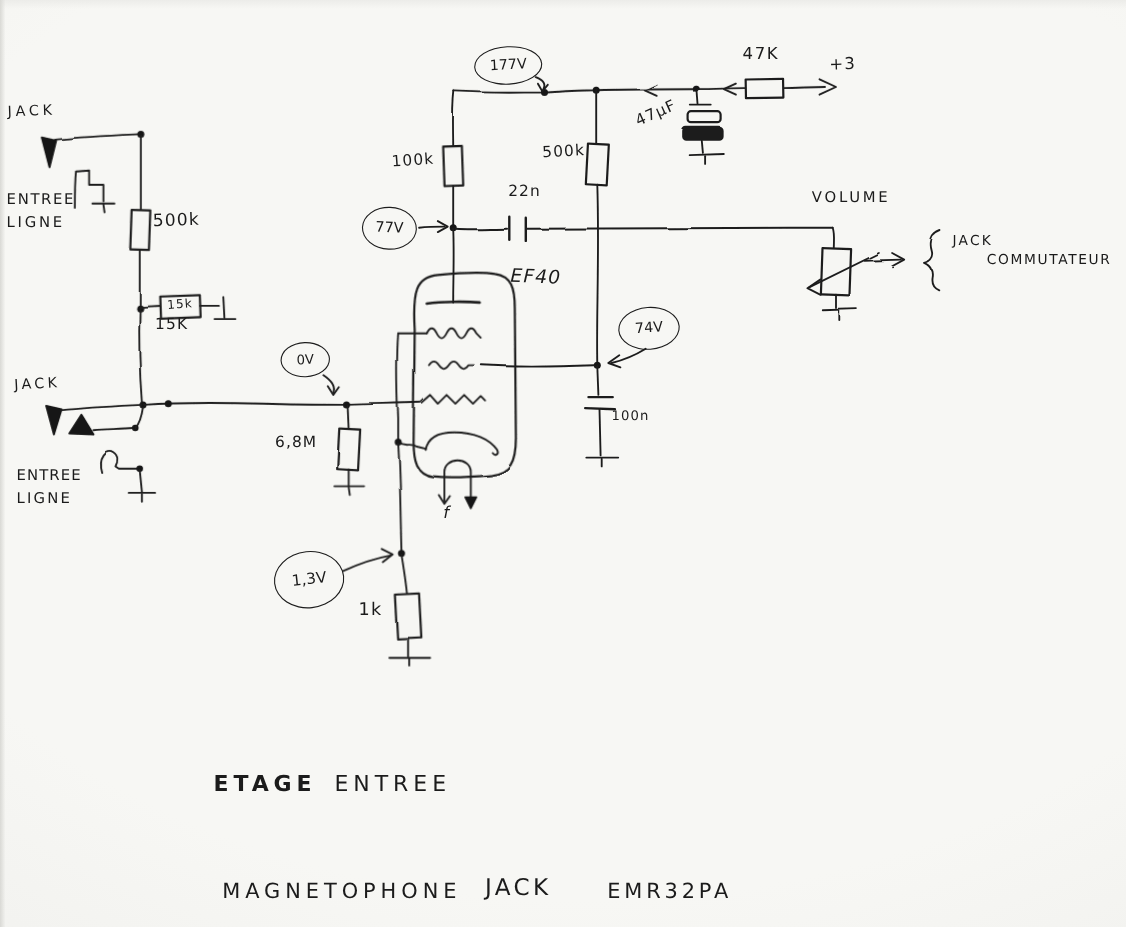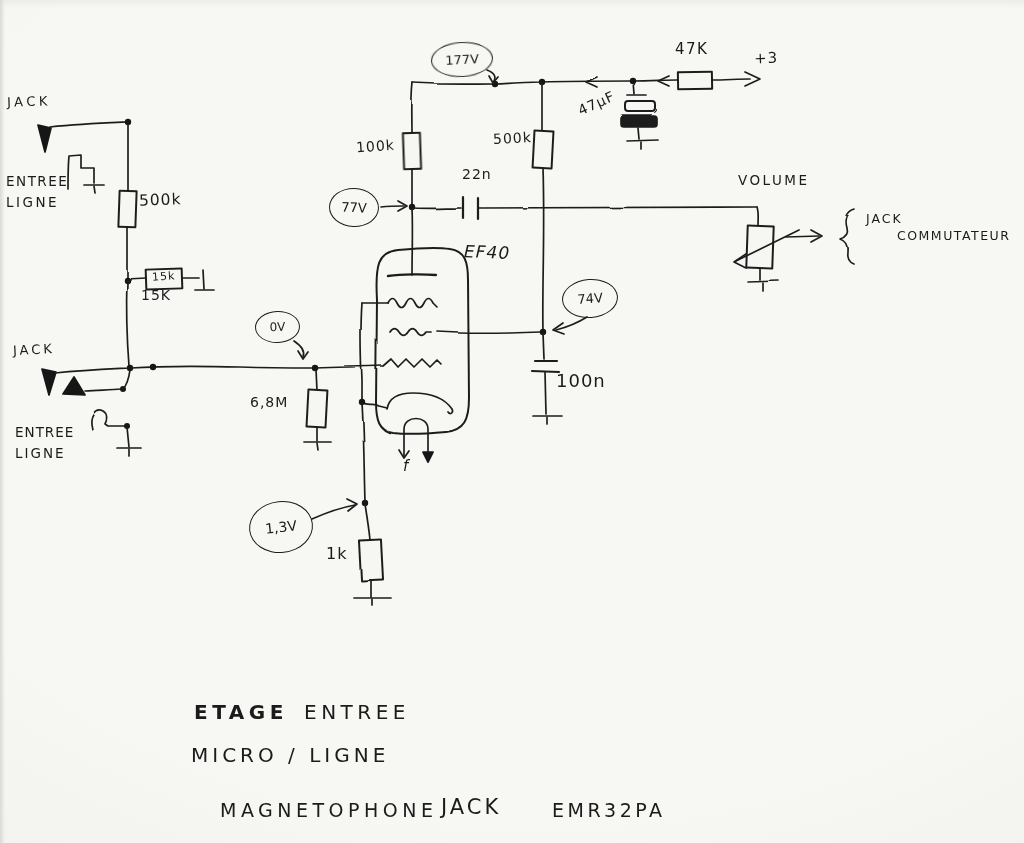--- a/index.html
+++ b/index.html
@@ -225,31 +225,30 @@
 
   <span class="hw" style="left:356px;top:139px;font-size:14px;transform:rotate(-4deg);">100k</span>
   <span class="oval" style="left:329px;top:188px;width:50px;height:39px;font-size:13px;transform:rotate(2deg);">77V</span>
   <span class="hw" style="left:462px;top:167px;font-size:14px;">22n</span>
 
   <span class="hw" style="left:464px;top:244px;font-size:17px;letter-spacing:1px;font-style:italic;transform:rotate(2deg);">EF40</span>
   <span class="hw" style="left:403px;top:459px;font-size:15px;font-style:italic;">f</span>
 
   <span class="hw" style="left:493px;top:131px;font-size:14px;transform:rotate(-3deg);">500k</span>
   <span class="oval" style="left:562px;top:279px;width:56px;height:39px;font-size:13px;transform:rotate(-4deg);">74V</span>
-  <span class="hw" style="left:556px;top:372px;font-size:18px;">100n</span>
+  <span class="hw" style="left:556px;top:372px;font-size:12px;">100n</span>
 
   <span class="oval" style="left:431px;top:42px;width:62px;height:35px;font-size:13px;transform:rotate(-3deg);">177V</span>
   <span class="hw" style="left:577px;top:96px;font-size:14px;transform:rotate(-24deg);">47μF</span>
   <span class="hw" style="left:675px;top:42px;font-size:15px;letter-spacing:1.5px;">47K</span>
   <span class="hw" style="left:754px;top:51px;font-size:15px;transform:rotate(-2deg);">+3</span>
 
   <span class="hw" style="left:738px;top:174px;font-size:13.5px;letter-spacing:2.5px;">VOLUME</span>
   <span class="hw" style="left:866px;top:213px;font-size:12.5px;letter-spacing:2px;">JACK</span>
   <span class="hw" style="left:866px;top:230px;font-size:12.5px;letter-spacing:1.5px;margin-left:31px;">COMMUTATEUR</span>
 
   <span class="hw" style="left:194px;top:702px;font-size:20px;letter-spacing:4.5px;font-weight:bold;">ETAGE</span>
   <span class="hw" style="left:304px;top:702px;font-size:20px;letter-spacing:4.5px;">ENTREE</span>
-  <span class="hw" style="left:191px;top:745px;font-size:20px;letter-spacing:4px;">MICRO / LIGNE</span>
-  <span class="hw" style="left:220px;top:801px;font-size:19px;letter-spacing:4.5px;">MAGNETOPHONE</span>
+  <span class="hw" style="left:202px;top:801px;font-size:19px;letter-spacing:4.5px;">MAGNETOPHONE</span>
   <span class="hw" style="left:441px;top:797px;font-size:21px;letter-spacing:3px;">JACK</span>
   <span class="hw" style="left:552px;top:801px;font-size:19px;letter-spacing:3.5px;">EMR32PA</span>
 
 </div>
 
 </body></html>

